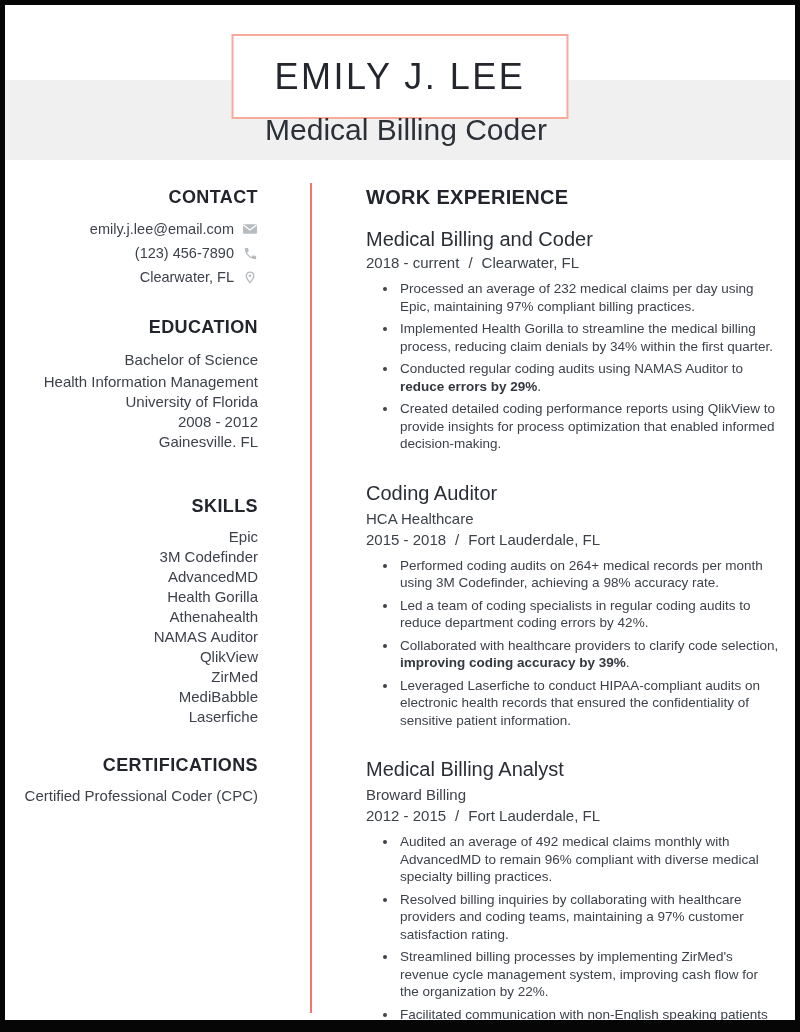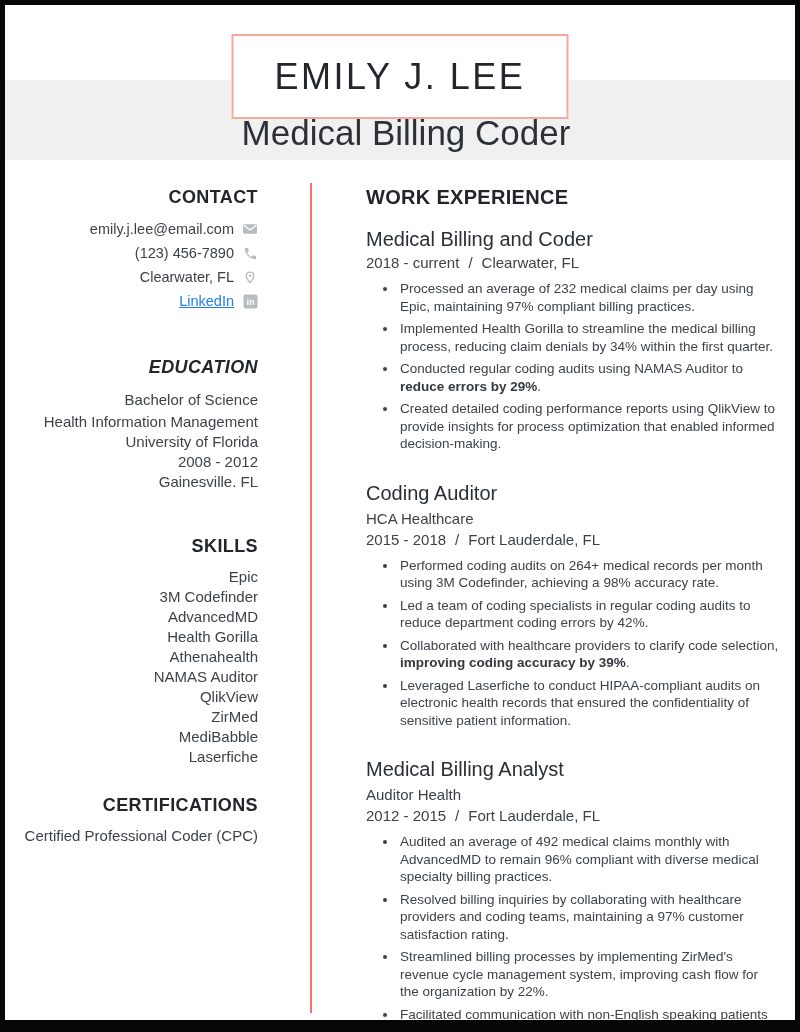--- a/index.html
+++ b/index.html
@@ -27,21 +27,21 @@
     background: #ffffff; border: 2px solid #f7a99c;
     display: flex; align-items: center; justify-content: center;
     z-index: 2;
   }
   .name-text {
     font-size: 36px; font-weight: 400; letter-spacing: 2.5px;
     color: #23262d;
   }
   .subtitle {
     position: absolute; top: 108px; left: 12px; right: 0;
-    text-align: center; font-size: 35px; font-weight: 400; color: #2c3037;
+    text-align: center; font-size: 30px; font-weight: 400; color: #2c3037;
     z-index: 2;
   }
 
   
   .content { display: flex; height: 860px; gap: 30px; }
 
   .sidebar {
     width: 275px; flex: 0 0 275px;
     padding-right: 22px;
     text-align: right;
@@ -51,21 +51,21 @@
     width: 2px; flex: 0 0 2px;
     background: #f4766b;
     margin-top: 23px; margin-bottom: 7px;
   }
   .main { flex: 1 1 auto; padding: 0 16px 0 24px; color: #3d424a; }
 
   .side-h {
     font-size: 18px; font-weight: 700; color: #22252c; letter-spacing: 0.4px;
   }
   .side-h.contact { margin-top: 27px; }
-  .side-h.education { margin-top: 44px; font-style: italic; }
+  .side-h.education { margin-top: 28px; }
   .side-h.skills { margin-top: 44px; padding-left: 26px; }
   .side-h.certifications { margin-top: 28px; }
 
   .contact-list { margin-top: 9px; }
   .contact-item {
     display: flex; justify-content: flex-end; align-items: center;
     height: 24px; font-size: 14.5px; color: #3d424a; padding-left: 46px;
   }
   .contact-item .txt { white-space: nowrap; }
   .contact-item a.txt { color: #2380e3; text-decoration: underline; }
@@ -134,29 +134,20 @@
                 <path fill="#b7bcc1" d="M6.6 10.8c1.4 2.8 3.8 5.1 6.6 6.6l2.2-2.2c.3-.3.7-.4 1-.2 1.1.4 2.4.6 3.6.6.6 0 1 .4 1 1V20c0 .6-.4 1-1 1C10.6 21 3 13.4 3 4c0-.6.4-1 1-1h3.5c.6 0 1 .4 1 1 0 1.2.2 2.5.6 3.6.1.3 0 .7-.2 1l-2.3 2.2z"></path>
               </svg>
             </span>
           </div>
           <div class="contact-item">
             <span class="txt">Clearwater, FL</span>
             <span class="icon-wrap">
               <svg width="14" height="15" viewBox="0 0 24 24">
                 <path fill="none" stroke="#b7bcc1" stroke-width="2.4" d="M12 2.8c-3.6 0-6.4 2.9-6.4 6.4 0 4.7 6.4 11.6 6.4 11.6s6.4-6.9 6.4-11.6c0-3.6-2.8-6.4-6.4-6.4z"></path>
                 <circle cx="12" cy="9" r="2.2" fill="#b7bcc1"></circle>
-              </svg>
-            </span>
-          </div>
-          <div class="contact-item">
-            <a class="txt" href="#">LinkedIn</a>
-            <span class="icon-wrap">
-              <svg width="15" height="15" viewBox="0 0 15 15">
-                <rect x="0.5" y="0.5" width="14" height="14" rx="2" fill="#b7bcc1"></rect>
-                <text x="7.5" y="11" text-anchor="middle" font-family="Liberation Sans, sans-serif" font-size="9" font-weight="bold" fill="#fff">in</text>
               </svg>
             </span>
           </div>
         </div>
 
       <div class="side-h education">EDUCATION</div>
       <div class="edu-list" id="edu-list">
           <div class="edu-line degree">Bachelor of Science</div>
           <div class="edu-line">Health Information Management</div>
           <div class="edu-line">University of Florida</div>
@@ -205,21 +196,21 @@
             <div class="job-meta"><span>2015 - 2018</span><span class="sep">/</span><span>Fort Lauderdale, FL</span></div>
             <ul class="job-bullets">
               <li><span>Performed coding audits on 264+ medical records per month using 3M Codefinder, achieving a 98% accuracy rate.</span></li>
               <li><span>Led a team of coding specialists in regular coding audits to reduce department coding errors by 42%.</span></li>
               <li><span>Collaborated with healthcare providers to clarify code selection, </span><strong>improving coding accuracy by 39%</strong><span>.</span></li>
               <li><span>Leveraged Laserfiche to conduct HIPAA-compliant audits on electronic health records that ensured the confidentiality of sensitive patient information.</span></li>
             </ul>
           </div>
           <div class="job">
             <div class="job-title">Medical Billing Analyst</div>
-            <div class="job-company">Auditor Health</div>
+            <div class="job-company">Broward Billing</div>
             <div class="job-meta"><span>2012 - 2015</span><span class="sep">/</span><span>Fort Lauderdale, FL</span></div>
             <ul class="job-bullets">
               <li><span>Audited an average of 492 medical claims monthly with AdvancedMD to remain 96% compliant with diverse medical specialty billing practices.</span></li>
               <li><span>Resolved billing inquiries by collaborating with healthcare providers and coding teams, maintaining a 97% customer satisfaction rating.</span></li>
               <li><span>Streamlined billing processes by implementing ZirMed's revenue cycle management system, improving cash flow for the organization by 22%.</span></li>
               <li><span>Facilitated communication with non-English speaking patients during the billing process by using MediBabble, </span><strong>reducing misunderstandings by 51%</strong><span>.</span></li>
             </ul>
           </div>
         </div>
     </div>

